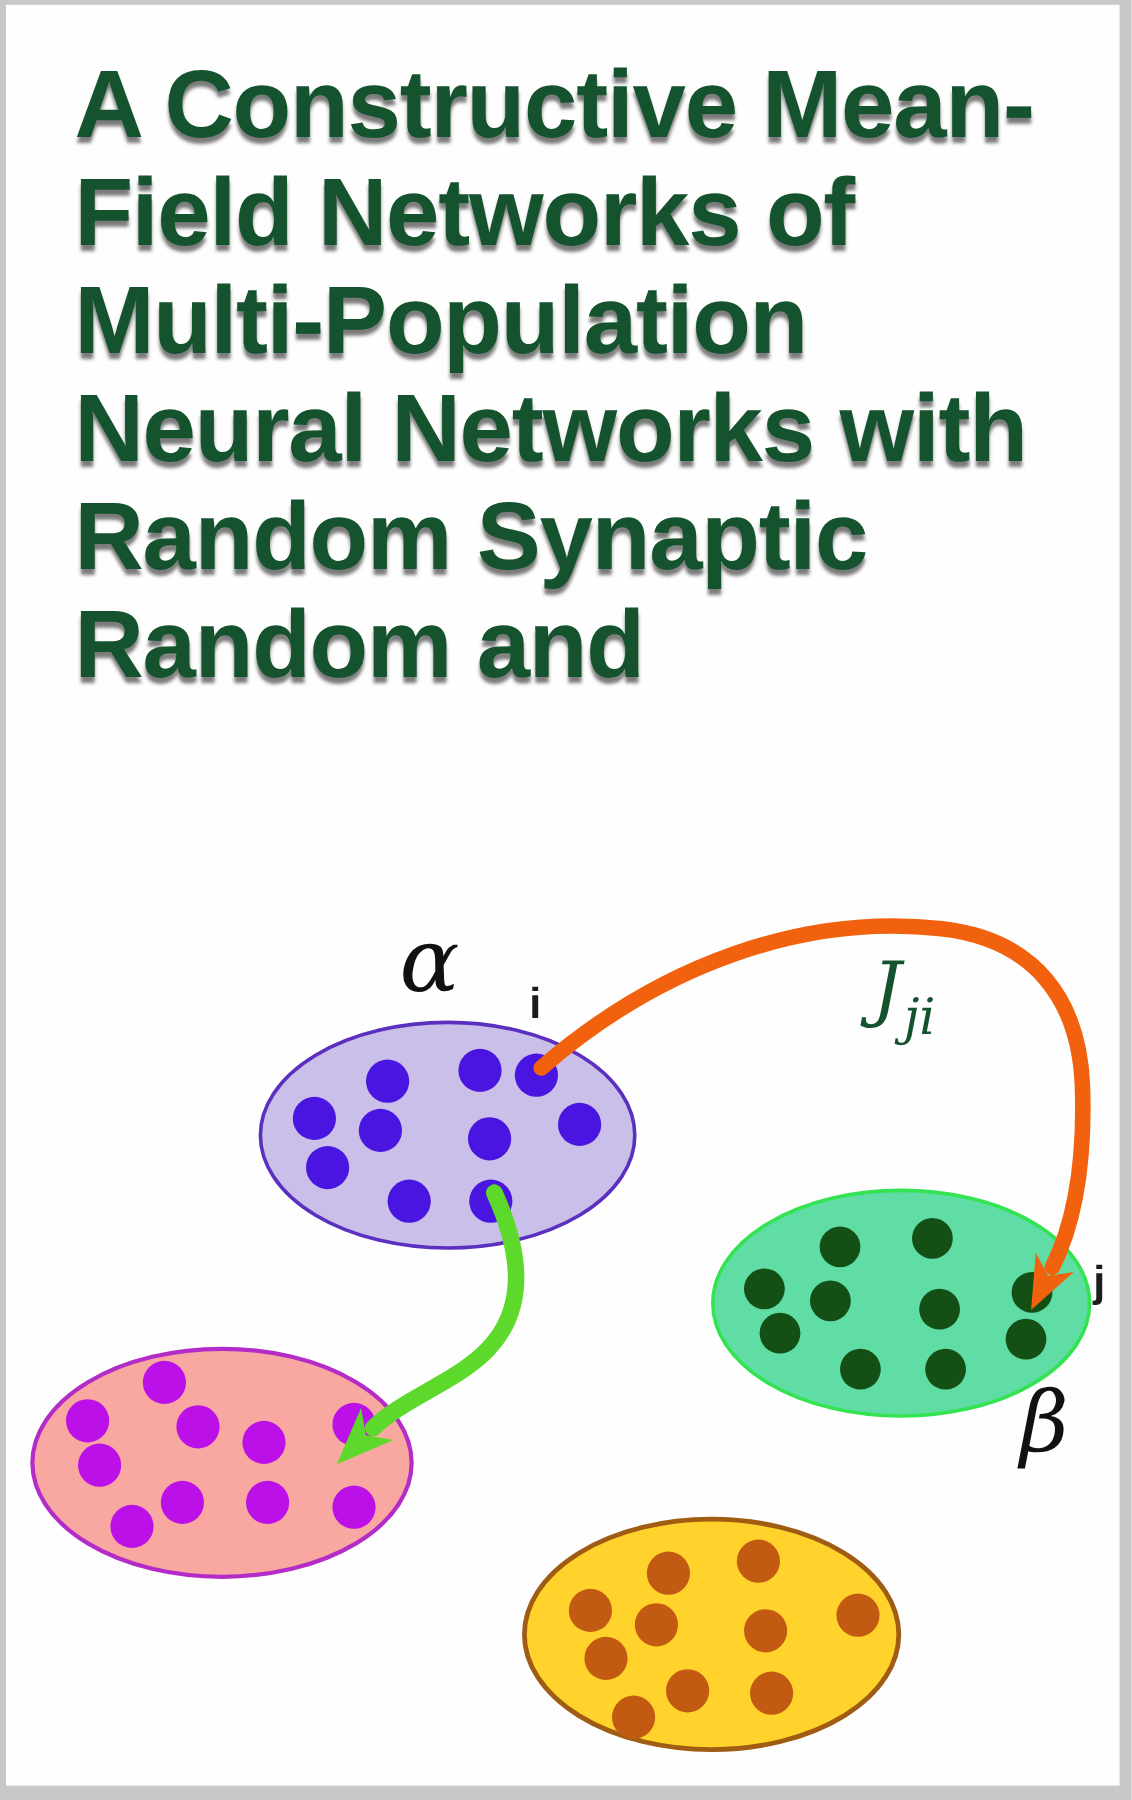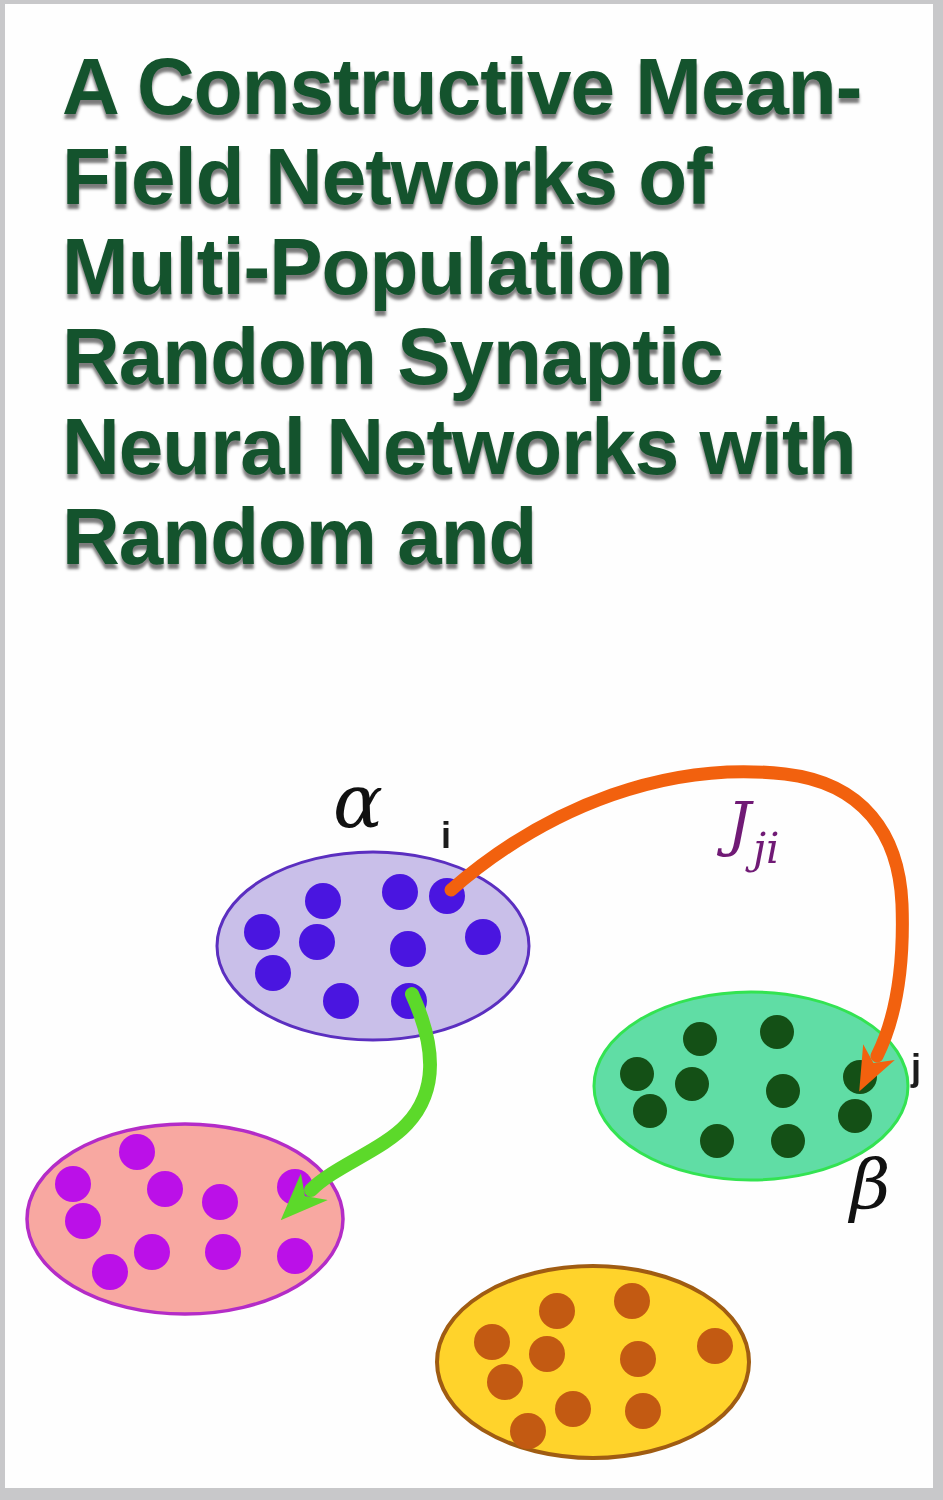--- a/index.html
+++ b/index.html
@@ -58,22 +58,22 @@
 </style>
 </head>
 <body>
 
 <div class="page">
 
   <div class="title-block">
     <div class="title-line">A Constructive Mean-</div>
     <div class="title-line">Field Networks of</div>
     <div class="title-line">Multi-Population</div>
+    <div class="title-line">Neural Networks with</div>
     <div class="title-line">Random Synaptic</div>
-    <div class="title-line">Neural Networks with</div>
     <div class="title-line">Random and</div>
   </div>
 
   <svg id="diagram-svg" width="943" height="1500" viewBox="0 0 943 1500">
     <defs id="diagram-defs">
         <marker id="head-jji-orange" viewBox="0 0 10 8" markerWidth="3.4" markerHeight="2.8" refX="1" refY="4" orient="auto">
           <polygon points="0,0 10,4 0,8 2.8,4" fill="#f2610e"></polygon>
         </marker>
         <marker id="head-alpha-pink-green" viewBox="0 0 10 8" markerWidth="3.4" markerHeight="2.8" refX="1" refY="4" orient="auto">
           <polygon points="0,0 10,4 0,8 2.8,4" fill="#5cd92a"></polygon>
@@ -140,17 +140,17 @@
   </svg>
 
   <div class="float-label greek" style="left: 328px; top: 760px; font-size: 74px;">α</div>
 
   <div class="float-label greek" style="left: 845px; top: 1146px; font-size: 70px;">β</div>
 
   <div class="float-label neuron-idx" style="left: 436px; top: 814px; font-size: 36px;">i</div>
 
   <div class="float-label neuron-idx" style="left: 906px; top: 1046px; font-size: 36px;">j</div>
 
-  <div class="float-label edge-label" style="left: 722px; top: 790px; color: #701a75;">
+  <div class="float-label edge-label" style="left: 722px; top: 790px; color: #14532d;">
     <span class="main">J</span><span class="sub">ji</span>
   </div>
 
 </div>
 
 </body></html>

